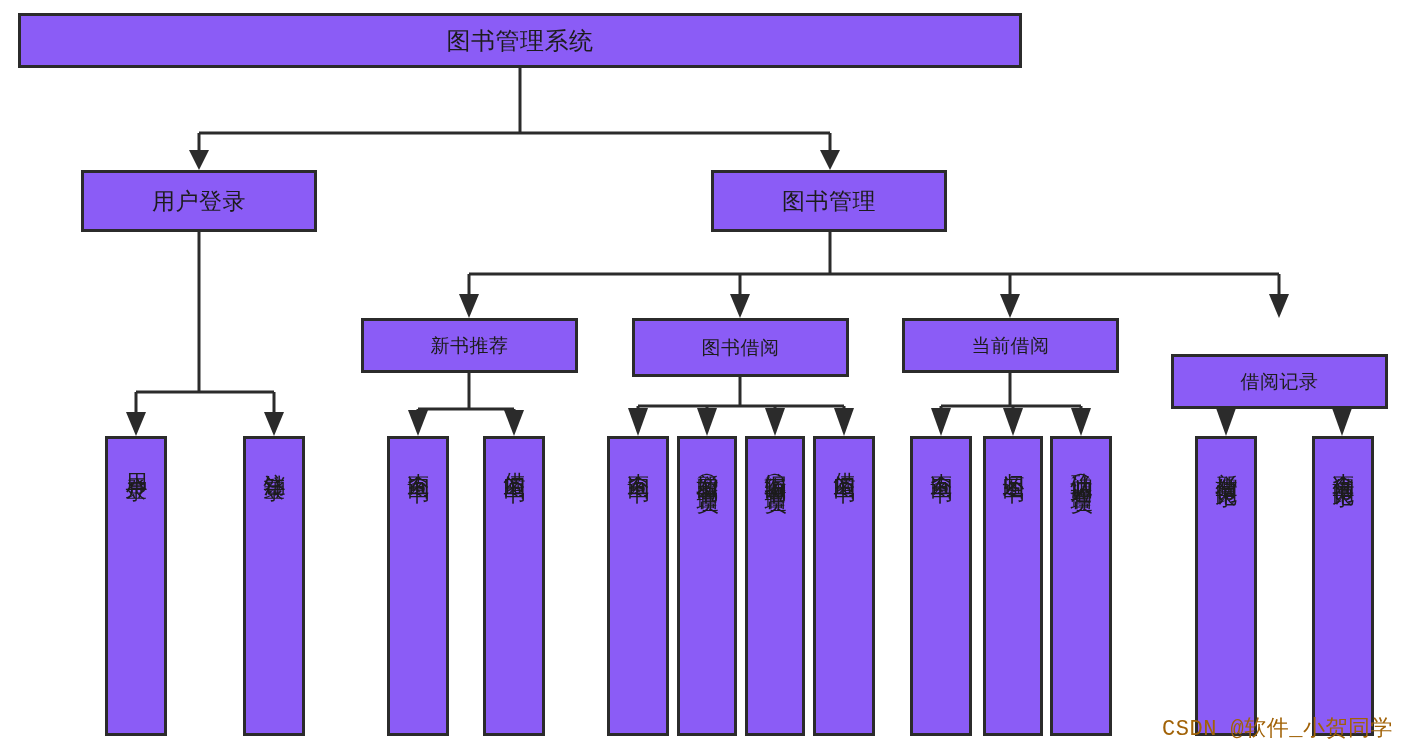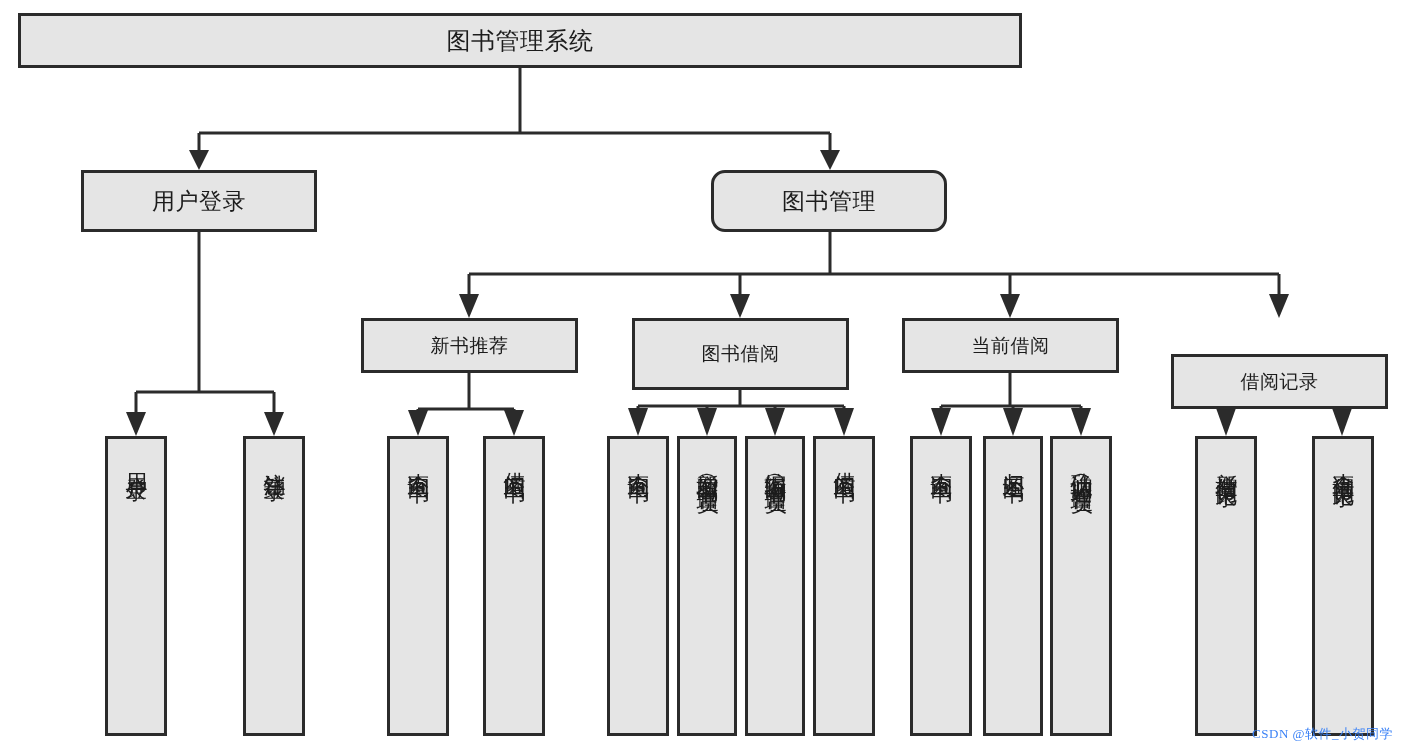--- a/index.html
+++ b/index.html
@@ -28,21 +28,21 @@
     stroke-width:3;
     fill:none;
     stroke-linecap:butt;
   }
   #wires polygon{ fill:#2b2b2b; }
 
   
   .node{
     position:absolute;
     box-sizing:border-box;
-    background:#e5e5e5;
+    background:#8b5cf6;
     border:3px solid #2b2b2b;
     display:flex;
     align-items:center;
     justify-content:center;
     z-index:2;
   }
   .node .label{
     font-size:23px;
     line-height:1.15;
     letter-spacing:.5px;
@@ -69,26 +69,26 @@
     letter-spacing:3px;
     white-space:normal;
     max-height:268px;
   }
 
   
   #watermark{
     position:absolute;
     right:12px;
     bottom:4px;
-    font-size:13px;
-    color:#3b82f6;
+    font-size:22px;
+    color:#a16207;
     letter-spacing:.5px;
     z-index:3;
     white-space:nowrap;
-    font-family:Liberation Serif, serif;
+    font-family:Liberation Mono, monospace;
   }
 </style>
 </head>
 <body>
 
 <div id="canvas">
 
   <svg id="wires" viewBox="0 0 1405 747" width="1405" height="747" xmlns="http://www.w3.org/2000/svg">
 
     <line x1="520" y1="68" x2="520" y2="133"></line>
@@ -153,28 +153,28 @@
     <polygon points="1332,408 1352,408 1342,436"></polygon>
   </svg>
 
   <div class="node root" style="left:18px;top:13px;width:1004px;height:55px;">
     <span class="label">图书管理系统</span>
   </div>
 
   <div class="node lvl2" style="left:81px;top:170px;width:236px;height:62px;">
     <span class="label">用户登录</span>
   </div>
-  <div class="node lvl2" style="left:711px;top:170px;width:236px;height:62px;border-radius:14px;">
+  <div class="node lvl2" style="left:711px;top:170px;width:236px;height:62px;">
     <span class="label">图书管理</span>
   </div>
 
   <div class="node lvl3" style="left:361px;top:318px;width:217px;height:55px;">
     <span class="label">新书推荐</span>
   </div>
-  <div class="node lvl3" style="left:632px;top:318px;width:217px;height:72px;">
+  <div class="node lvl3" style="left:632px;top:318px;width:217px;height:59px;">
     <span class="label">图书借阅</span>
   </div>
   <div class="node lvl3" style="left:902px;top:318px;width:217px;height:55px;align-items:center;">
     <span class="label">当前借阅</span>
   </div>
   <div class="node lvl3" style="left:1171px;top:318px;width:217px;height:55px;margin-top:36px;">
     <span class="label">借阅记录</span>
   </div>
 
   <div class="node leaf" style="left:105px;top:436px;width:62px;height:300px;">

